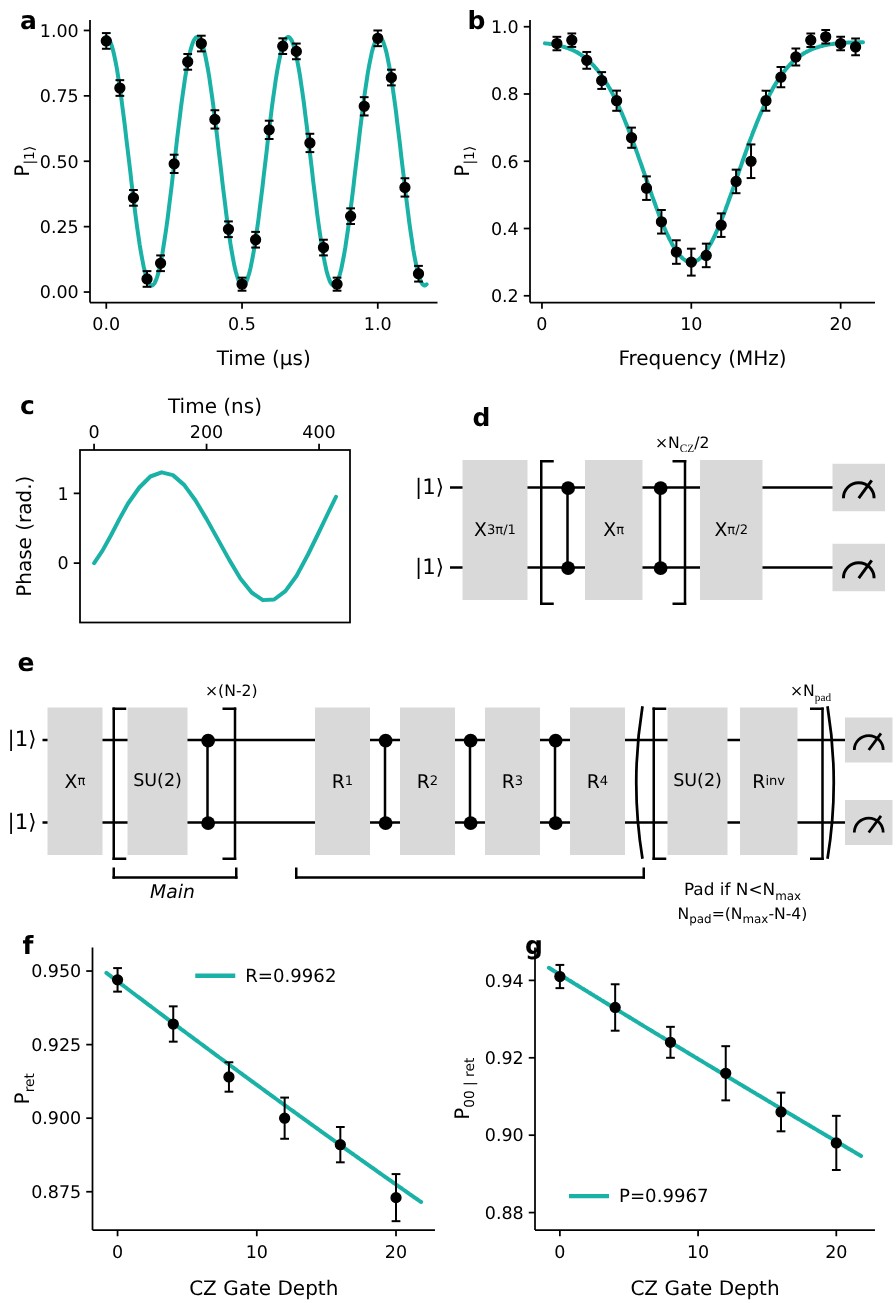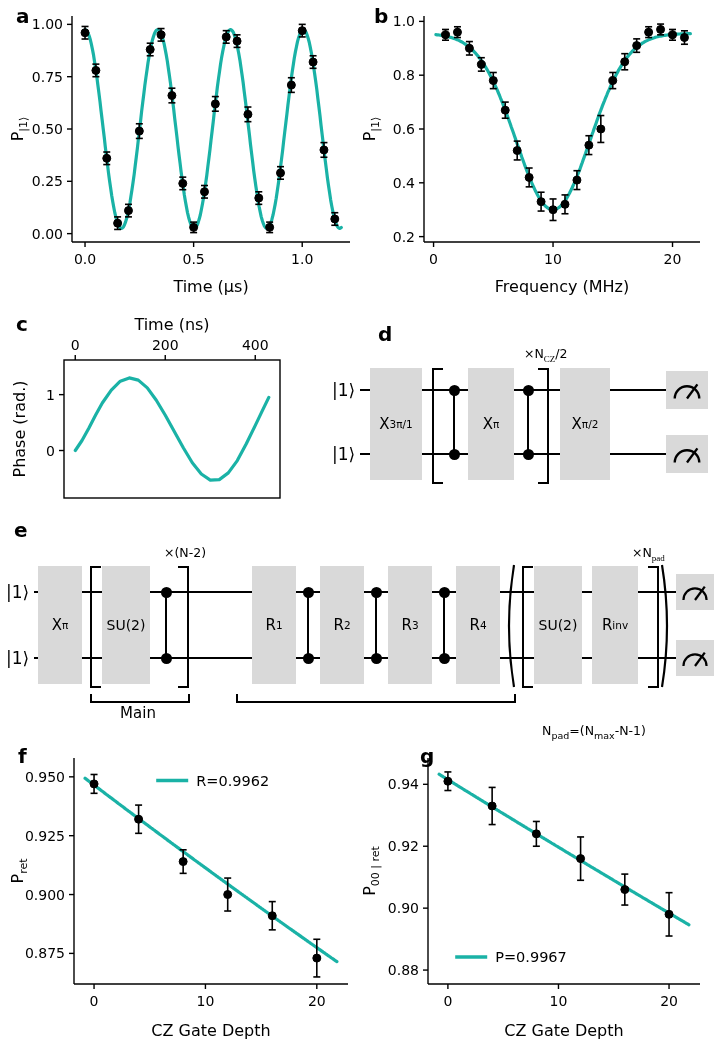--- a/index.html
+++ b/index.html
@@ -12,21 +12,21 @@
   .gate{position:absolute;background:#d9d9d9;display:flex;align-items:center;justify-content:center;font-size:15px;z-index:2;text-align:center;}
   .gate sub{font-size:10.5px;line-height:1;}
   .czline{position:absolute;width:2px;background:#000;z-index:1;}
   .dot{position:absolute;width:11px;height:11px;background:#000;border-radius:50%;z-index:3;}
   .bkl{position:absolute;width:9px;border:2.4px solid #000;border-right:none;z-index:2;}
   .bkr{position:absolute;width:9px;border:2.4px solid #000;border-left:none;z-index:2;}
   .rep{position:absolute;font-size:12.5px;white-space:nowrap;}
   .rep sub{font-size:9px;font-family:Liberation Serif, serif;}
   .meas{position:absolute;background:#d9d9d9;display:flex;align-items:center;justify-content:center;z-index:2;}
   .ubrace{position:absolute;height:7px;border-left:2px solid #000;border-right:2px solid #000;border-bottom:2px solid #000;}
-  .clabel{position:absolute;text-align:center;font-size:15px;}
+  .clabel{position:absolute;text-align:center;font-size:15px;font-style:italic;}
   .note{position:absolute;text-align:center;white-space:nowrap;}
   .note sub{font-size:9.5px;}
   .paren{position:absolute;z-index:2;}
 </style>
 </head>
 <body>
 
 <div class="page">
 
   <div class="plabel" style="left:16px;top:4px">a</div>
@@ -518,21 +518,22 @@
     <div class="gate" style="left:586px;top:14px;width:46px;height:118px">
         <span>R</span>
         <sub>inv</sub>
       </div>
     <div class="bkr" style="left:642px;top:14px;height:118px"></div>
     <span class="rep" style="left:626px;top:-7px"><span>×N</span><sub>pad</sub></span>
     <svg class="paren" style="left:654px;top:10px" width="14" height="128" viewBox="0 0 14 128">
         <path d="M2 3 Q12 64 2 125" stroke="#000" stroke-width="2.2" fill="none"></path>
       </svg>
 
-    <div class="note" style="left:478px;width:220px;top:171px;font-size:12.5px"><span>N</span><sub>pad</sub><span>=(N</span><sub>max</sub><span>-N-1)</span></div>
+    <div class="note" style="left:478px;width:220px;top:152px;font-size:13.5px"><span>Pad if N&lt;N</span><sub>max</sub></div>
+    <div class="note" style="left:478px;width:220px;top:171px;font-size:12.5px"><span>N</span><sub>pad</sub><span>=(N</span><sub>max</sub><span>-N-4)</span></div>
 
     <div class="meas" style="left:670px;top:22px;width:38px;height:36px">
         <svg width="32" height="24" viewBox="0 0 36 26">
           <path d="M5 22 A 13 13 0 0 1 31 22" stroke="#000" stroke-width="2.5" fill="none"></path>
           <line x1="18" y1="22" x2="29" y2="7" stroke="#000" stroke-width="2.5"></line>
         </svg>
       </div>
     <div class="meas" style="left:670px;top:88px;width:38px;height:36px">
         <svg width="32" height="24" viewBox="0 0 36 26">
           <path d="M5 22 A 13 13 0 0 1 31 22" stroke="#000" stroke-width="2.5" fill="none"></path>

